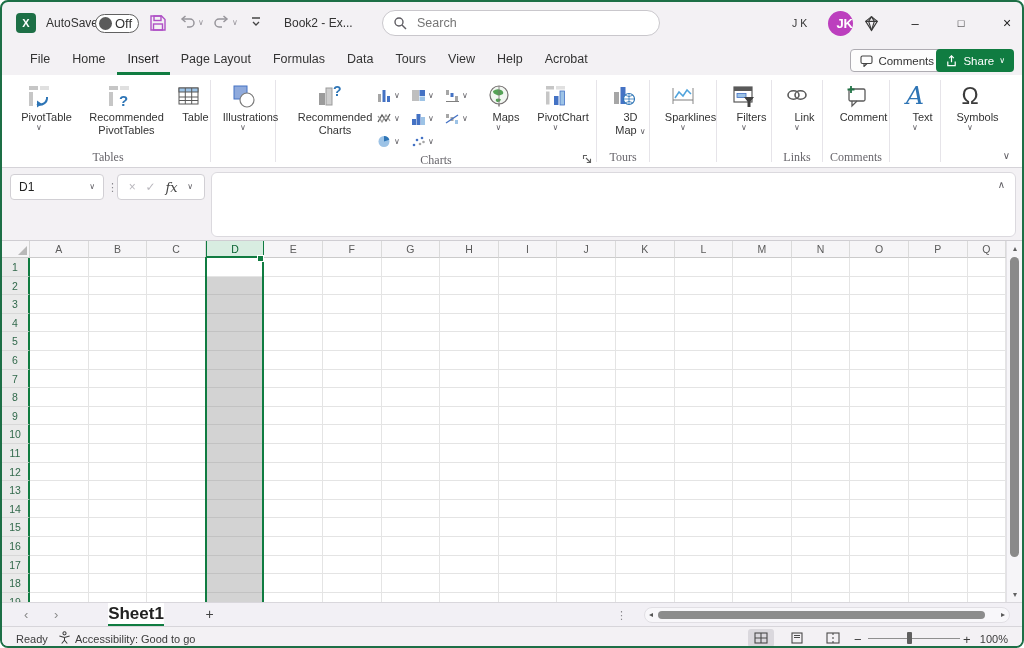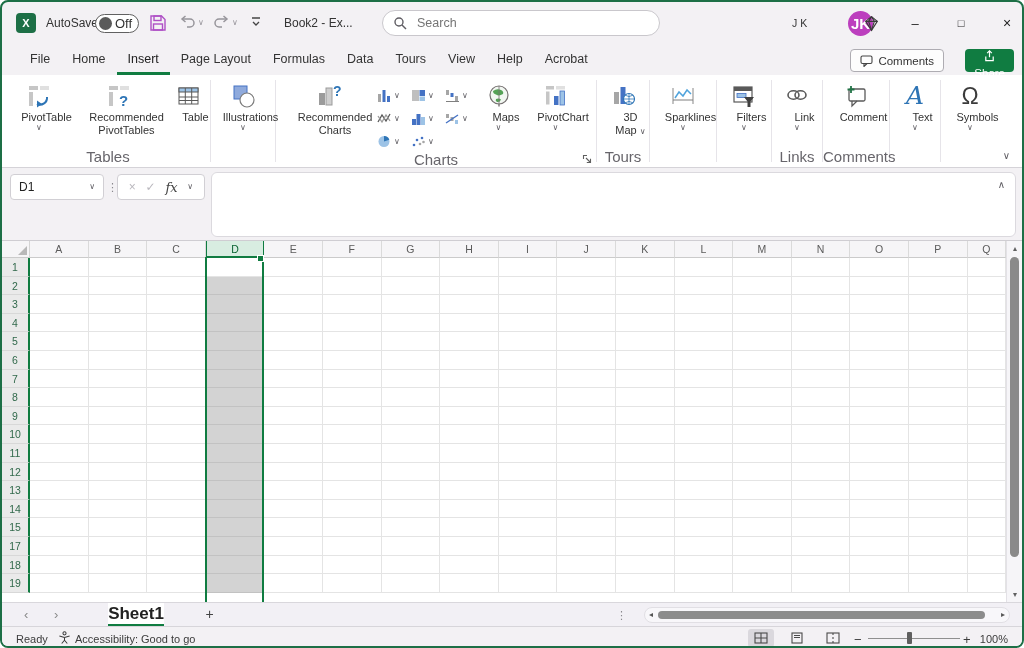--- a/index.html
+++ b/index.html
@@ -15,39 +15,39 @@
     font-weight:bold;font-size:11px;text-align:center;line-height:20px;}
   .tb-text{position:absolute;top:0;height:43px;line-height:43px;font-size:12px;color:#333;}
   .toggle{position:absolute;left:93px;top:12px;width:44px;height:19px;border:1px solid #616161;border-radius:10px;background:#fff;}
   .toggle .knob{position:absolute;left:3px;top:2px;width:13px;height:13px;border-radius:50%;background:#5a5a5a;}
   .toggle .tlabel{position:absolute;right:6px;top:0;line-height:17px;font-size:13px;color:#333;}
   .qat{position:absolute;top:12px;}
   .searchbox{position:absolute;left:380px;top:8px;width:278px;height:26px;background:#fff;border:1px solid #C9C7CC;
     border-radius:13px;display:flex;align-items:center;padding:0 10px;gap:8px;}
   .searchbox input{border:none;outline:none;font-size:12.5px;color:#ec4899;background:transparent;width:100%;
     font-family:"Liberation Sans","DejaVu Sans",sans-serif;}
-  .avatar{position:absolute;left:846px;top:9px;width:25px;height:25px;border-radius:50%;color:#fff;font-size:15px;
-    font-weight:bold;text-align:center;line-height:25px;background:#BC3FBE;}
+  .avatar{position:absolute;left:826px;top:9px;width:25px;height:25px;border-radius:50%;color:#fff;font-size:13px;
+    font-weight:bold;text-align:right;line-height:25px;background:#BC3FBE;}
   .winbtn{position:absolute;top:0;height:43px;width:30px;line-height:43px;text-align:center;color:#222;font-size:13px;}
   
   .tabrow{position:absolute;left:0;right:0;top:44px;height:29px;}
   .rtabs{display:flex;padding-left:17px;height:29px;}
   .rtab{padding:0 11px;line-height:26px;height:29px;font-size:12.5px;color:#333;border-bottom:3px solid transparent;}
   .rtab.active{border-bottom-color:#107C41;color:#222;}
   .commentsbtn{position:absolute;right:78px;top:3px;height:23px;border:1px solid #AEACB2;border-radius:4px;background:#FDFDFD;
     display:flex;align-items:center;gap:5px;padding:0 9px;font-size:11.5px;color:#333;}
   .sharebtn{position:absolute;right:8px;top:3px;height:23px;border-radius:4px;background:#107C41;color:#fff;
-    display:flex;align-items:center;gap:5px;padding:0 9px;font-size:11.5px;flex-direction:column;}
+    display:flex;align-items:center;gap:5px;padding:0 9px;font-size:11.5px;}
   .sharebtn .chev{color:#fff;}
   
   .ribbon{position:absolute;left:0;right:0;top:73px;height:93px;background:#fff;border-bottom:1px solid #D5D3D8;
     display:flex;padding:0 4px;}
   .rgroup{display:flex;flex-direction:column;position:relative;}
   .gbtns{flex:1;display:flex;justify-content:center;align-items:flex-start;padding-top:3px;gap:1px;}
-  .glabel{height:17px;font-size:15px;color:#67656B;text-align:center;line-height:14px;}
+  .glabel{height:17px;font-size:12px;color:#67656B;text-align:center;line-height:14px;font-family:Liberation Serif, serif;}
   .gdiv{width:1px;background:#E6E4E9;margin:5px 0;}
   .rbtn{display:flex;flex-direction:column;align-items:center;padding-top:3px;}
   .rbtn .ric{height:30px;display:flex;align-items:center;}
   .rlb{font-size:11px;color:#333;line-height:13px;white-space:nowrap;padding-left:15px;}
   .chartgrid{display:grid;grid-template-columns:repeat(3,34px);grid-auto-rows:23px;padding-top:6px;}
   .scbtn{display:flex;align-items:center;gap:2px;justify-content:center;}
   .launcher{position:absolute;right:4px;bottom:3px;}
   .ribcollapse{position:absolute;right:12px;bottom:6px;font-size:10px;color:#5f5d63;}
   .bigglyph{font-family:"DejaVu Serif",serif;}
   
@@ -840,20 +840,40 @@
             <div class="cell"></div>
             <div class="cell"></div>
             <div class="cell"></div>
             <div class="cell"></div>
             <div class="cell"></div>
             <div class="cell"></div>
             <div class="cell"></div>
             <div class="cell"></div>
           </div>
           <div class="grow">
+            <div class="rowh">16</div>
+            <div class="cell"></div>
+            <div class="cell"></div>
+            <div class="cell"></div>
+            <div class="cell seld"></div>
+            <div class="cell"></div>
+            <div class="cell"></div>
+            <div class="cell"></div>
+            <div class="cell"></div>
+            <div class="cell"></div>
+            <div class="cell"></div>
+            <div class="cell"></div>
+            <div class="cell"></div>
+            <div class="cell"></div>
+            <div class="cell"></div>
+            <div class="cell"></div>
+            <div class="cell"></div>
+            <div class="cell"></div>
+          </div>
+          <div class="grow">
             <div class="rowh">17</div>
             <div class="cell"></div>
             <div class="cell"></div>
             <div class="cell"></div>
             <div class="cell seld"></div>
             <div class="cell"></div>
             <div class="cell"></div>
             <div class="cell"></div>
             <div class="cell"></div>
             <div class="cell"></div>

